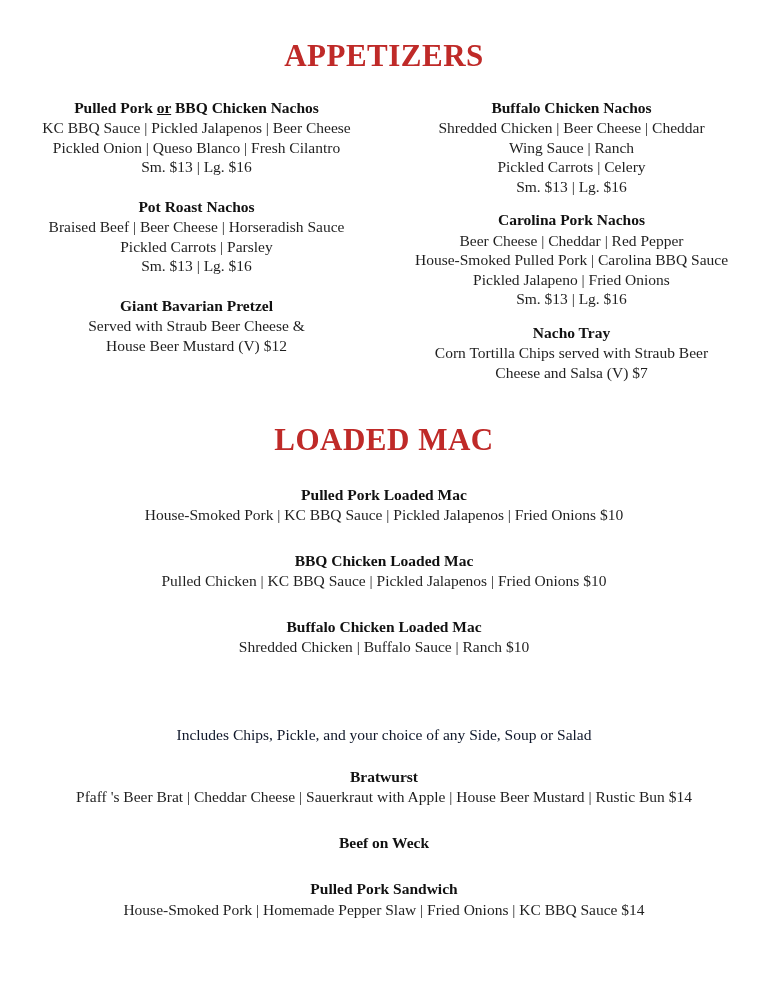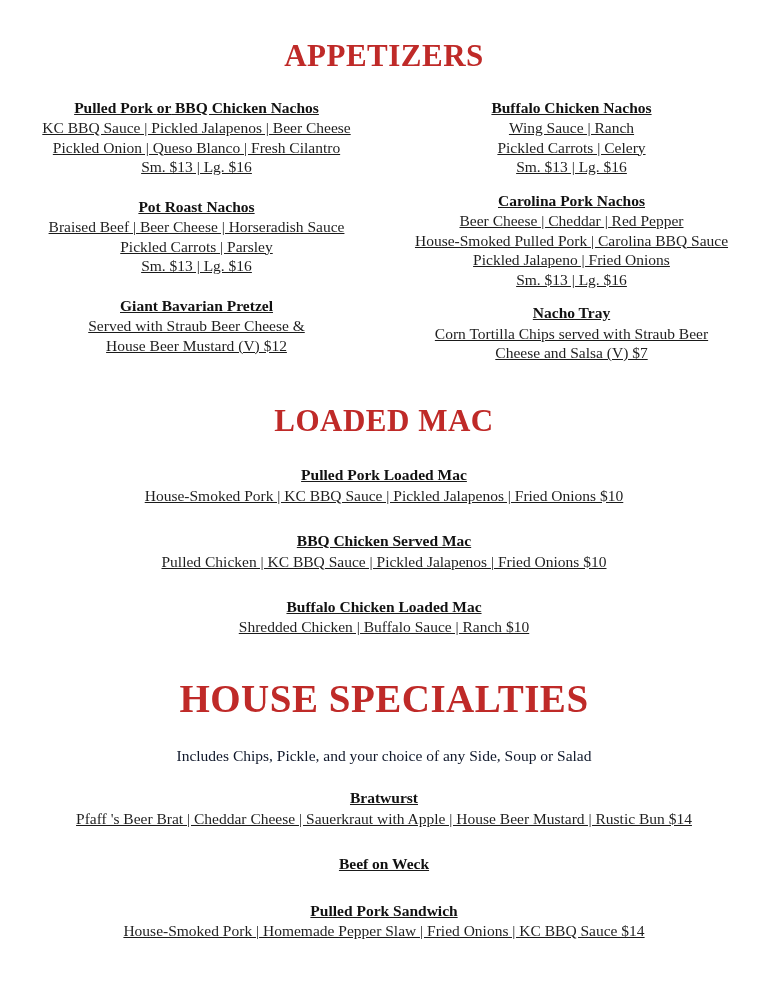--- a/index.html
+++ b/index.html
@@ -34,21 +34,20 @@
     letter-spacing: 0.5px;
     line-height: 1.05;
   }
   .section-head.size-lg { font-size: 31px; }
   .section-head.size-xl { font-size: 39px; }
 
   
   .item {
     text-align: center;
     margin: 0;
-    text-decoration: underline;
   }
   .item-name {
     font-weight: bold;
     font-size: 15.5px;
     line-height: 1.32;
     color: #111111;
   }
   .item-name u { text-decoration: underline; }
   .item-line {
     font-size: 15.5px;
@@ -121,20 +120,21 @@
         <div class="item-line">Served with Straub Beer Cheese &amp;</div>
         <div class="item-line">House Beer Mustard (V) $12</div>
       </div>
 
     </div>
 
     <div class="col col-right">
 
       <div class="item">
         <div class="item-name">Buffalo Chicken Nachos</div>
+        <div class="item-line">Shredded Chicken | Beer Cheese | Cheddar</div>
         <div class="item-line">Wing Sauce | Ranch</div>
         <div class="item-line">Pickled Carrots | Celery</div>
         <div class="item-line">Sm. $13 | Lg. $16</div>
       </div>
 
       <div class="gap-sm"></div>
 
       <div class="item">
         <div class="item-name">Carolina Pork Nachos</div>
         <div class="item-line">Beer Cheese | Cheddar | Red Pepper</div>
@@ -160,33 +160,32 @@
   <div style="height:28px"></div>
 
   <div class="full-item item">
     <div class="item-name">Pulled Pork Loaded Mac</div>
     <div class="item-line">House-Smoked Pork | KC BBQ Sauce | Pickled Jalapenos | Fried Onions $10</div>
   </div>
 
   <div class="gap-lg"></div>
 
   <div class="full-item item">
-    <div class="item-name">BBQ Chicken Served Mac</div>
+    <div class="item-name">BBQ Chicken Loaded Mac</div>
     <div class="item-line">Pulled Chicken | KC BBQ Sauce | Pickled Jalapenos | Fried Onions $10</div>
   </div>
 
   <div class="gap-lg"></div>
 
   <div class="full-item item">
     <div class="item-name">Buffalo Chicken Loaded Mac</div>
     <div class="item-line">Shredded Chicken | Buffalo Sauce | Ranch $10</div>
   </div>
 
   <div style="height:42px"></div>
-  <div class="section-head size-xl">HOUSE SPECIALTIES</div>
 
   <div style="height:26px"></div>
 
   <div class="intro-line">Includes Chips, Pickle, and your choice of any Side, Soup or Salad</div>
 
   <div style="height:22px"></div>
 
   <div class="full-item item">
     <div class="item-name">Bratwurst</div>
     <div class="item-line">Pfaff 's Beer Brat | Cheddar Cheese | Sauerkraut with Apple | House Beer Mustard | Rustic Bun $14</div>

